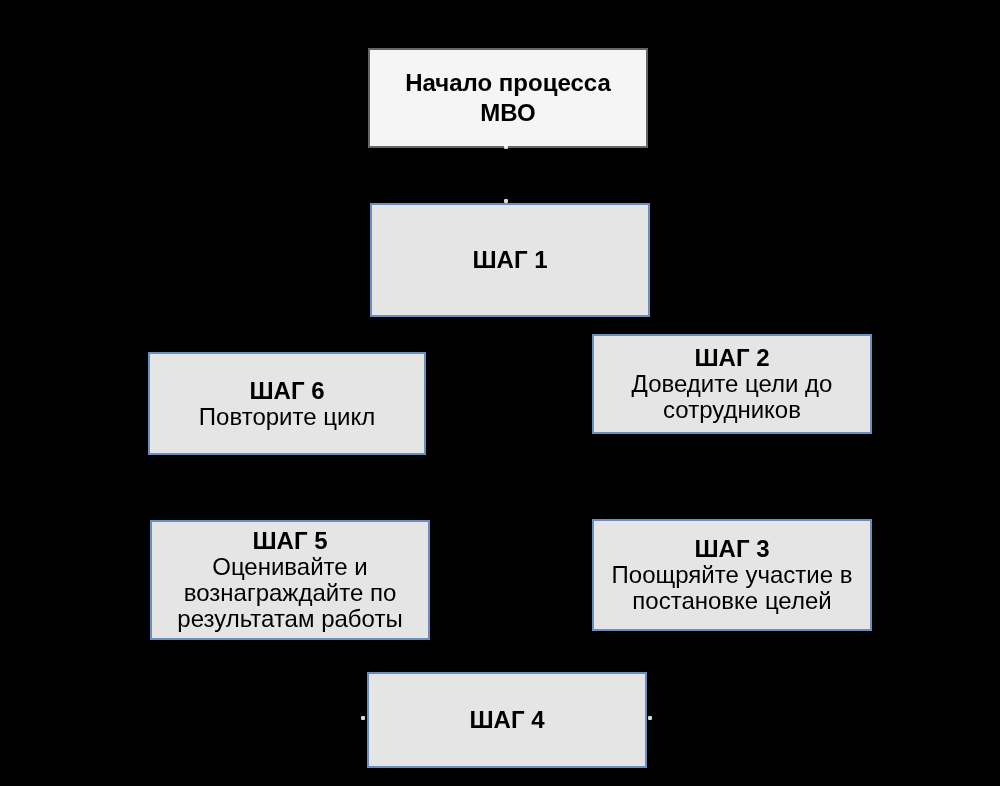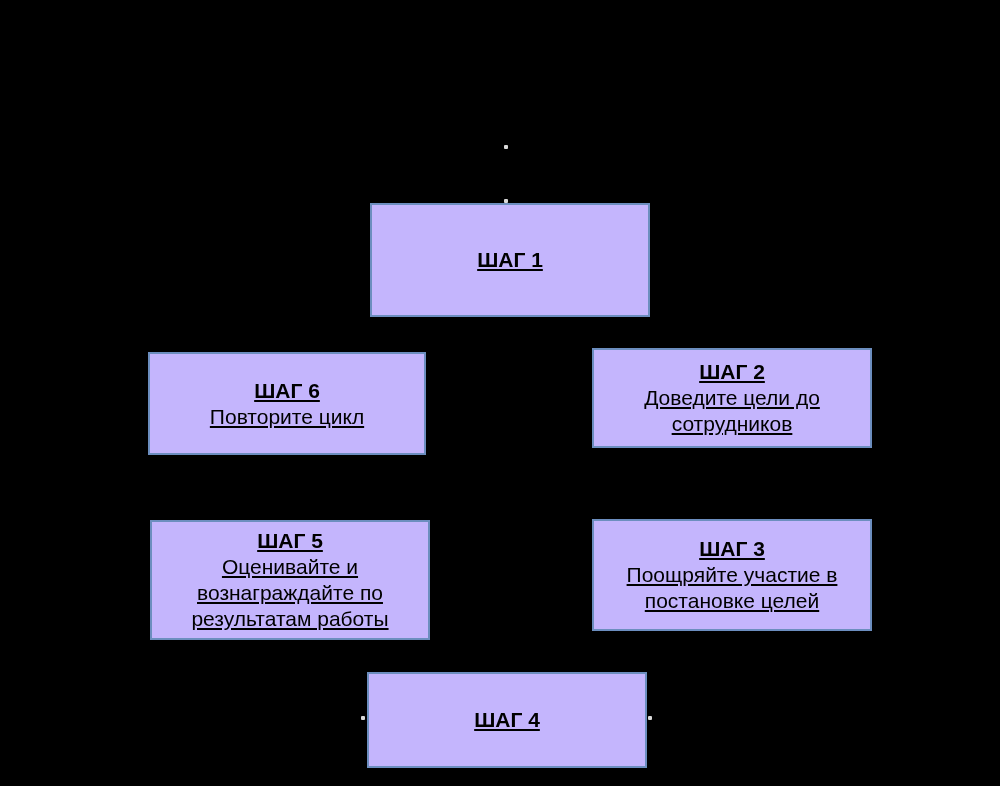--- a/index.html
+++ b/index.html
@@ -28,50 +28,53 @@
   }
   .start {
     left: 368px; top: 48px; width: 280px; height: 100px;
     background: #f5f5f5;
     border: 2px solid #666666;
     font-size: 24px;
     line-height: 30px;
     font-weight: bold;
   }
   .step {
-    background: #c4b5fd;
+    background: #e5e5e5;
     border: 2px solid #6c8ebf;
-    font-size: 21px;
+    font-size: 24px;
     line-height: 26px;
-    text-decoration: underline;
   }
   .step-label { font-weight: bold; white-space: pre-line; }
   .step-text  { font-weight: normal; white-space: pre-line; }
   .pos-1 { left: 370px; top: 203px; width: 280px; height: 114px; }
-  .pos-2 { left: 592px; top: 348px; width: 280px; height: 100px; }
+  .pos-2 { left: 592px; top: 334px; width: 280px; height: 100px; }
   .pos-3 { left: 592px; top: 519px; width: 280px; height: 112px; align-items: center; }
   .pos-4 { left: 367px; top: 672px; width: 280px; height: 96px; gap: 40px; }
   .pos-5 { left: 150px; top: 520px; width: 280px; height: 120px; }
   .pos-6 { left: 148px; top: 352px; width: 278px; height: 103px; }
   .connector-dot {
     position: absolute;
     width: 4px; height: 4px;
     background: rgba(255,255,255,0.85);
     border-radius: 1px;
   }
   .dot-a { left: 504px; top: 145px; }
   .dot-b { left: 504px; top: 199px; }
   .dot-c { left: 361px; top: 716px; }
   .dot-d { left: 648px; top: 716px; }
 </style>
 </head>
 <body>
 
 <div class="canvas">
 
+  <div class="node start">
+    <div>Начало процесса
+МВО</div>
+  </div>
 
   <div class="node step pos-1">
     <div class="step-label">ШАГ 1</div>
   </div>
 
   <div class="node step pos-2">
     <div class="step-label">ШАГ 2</div>
     <div class="step-text">Доведите цели до
 сотрудников</div>
   </div>

